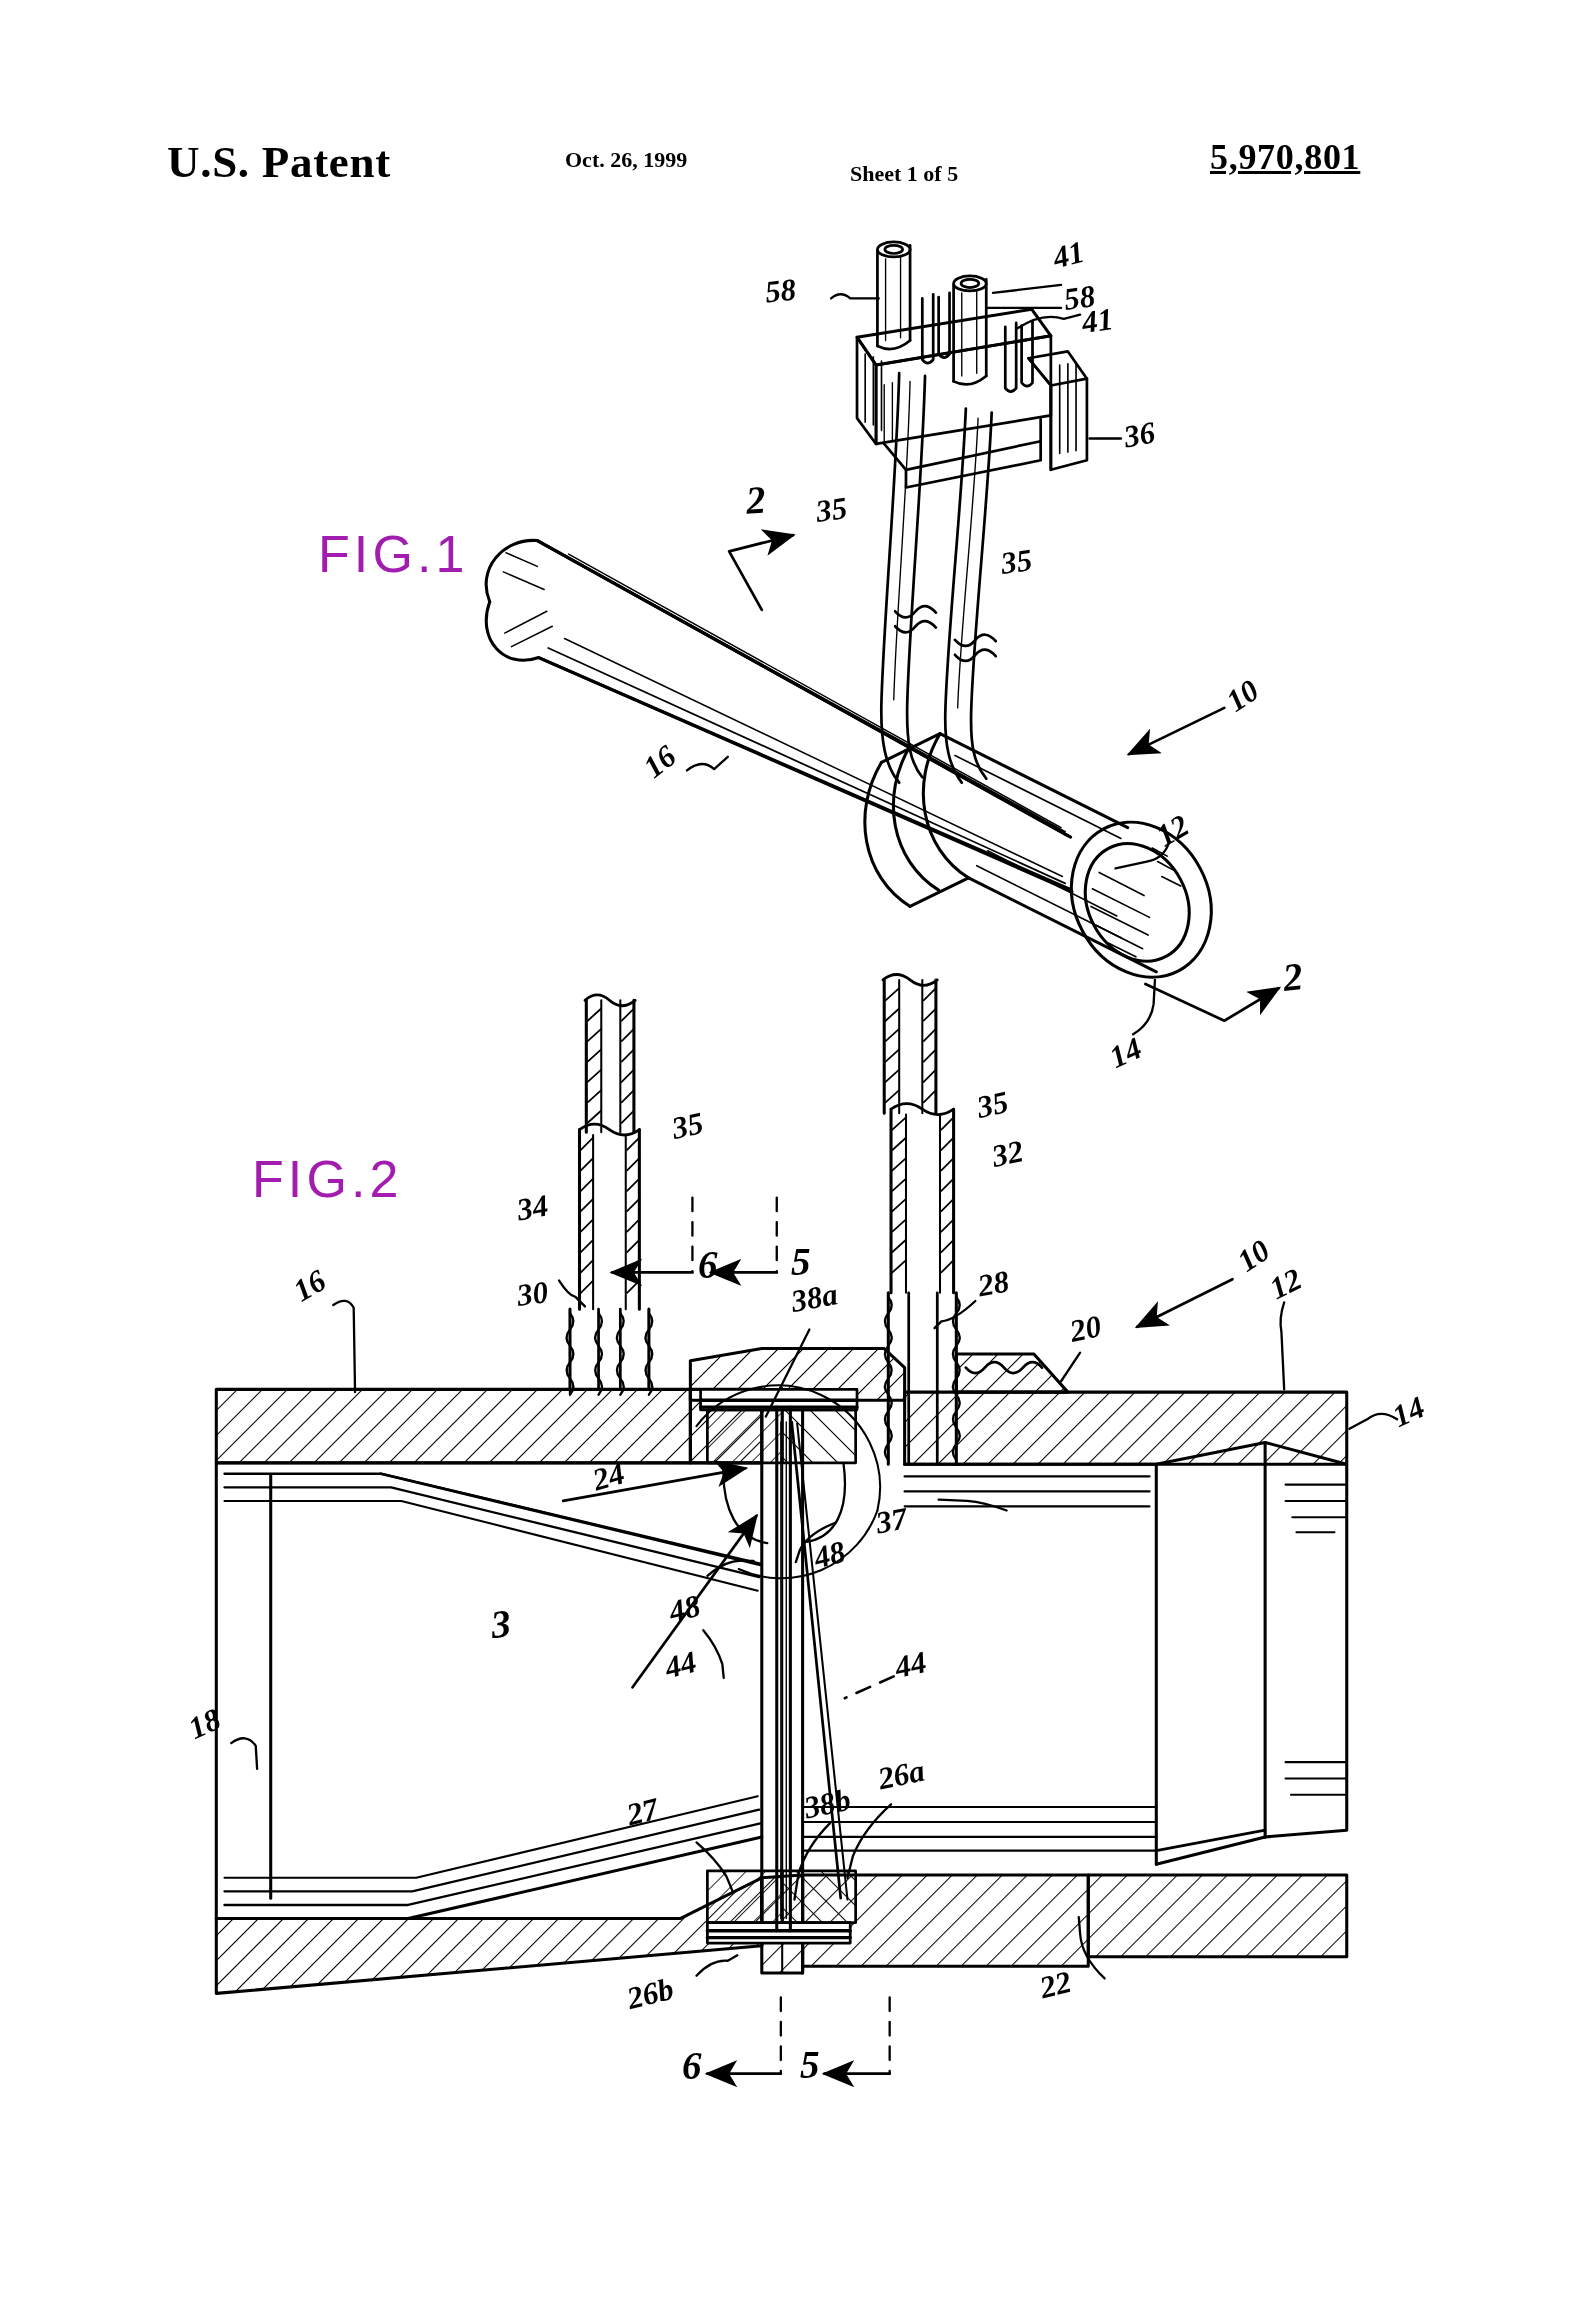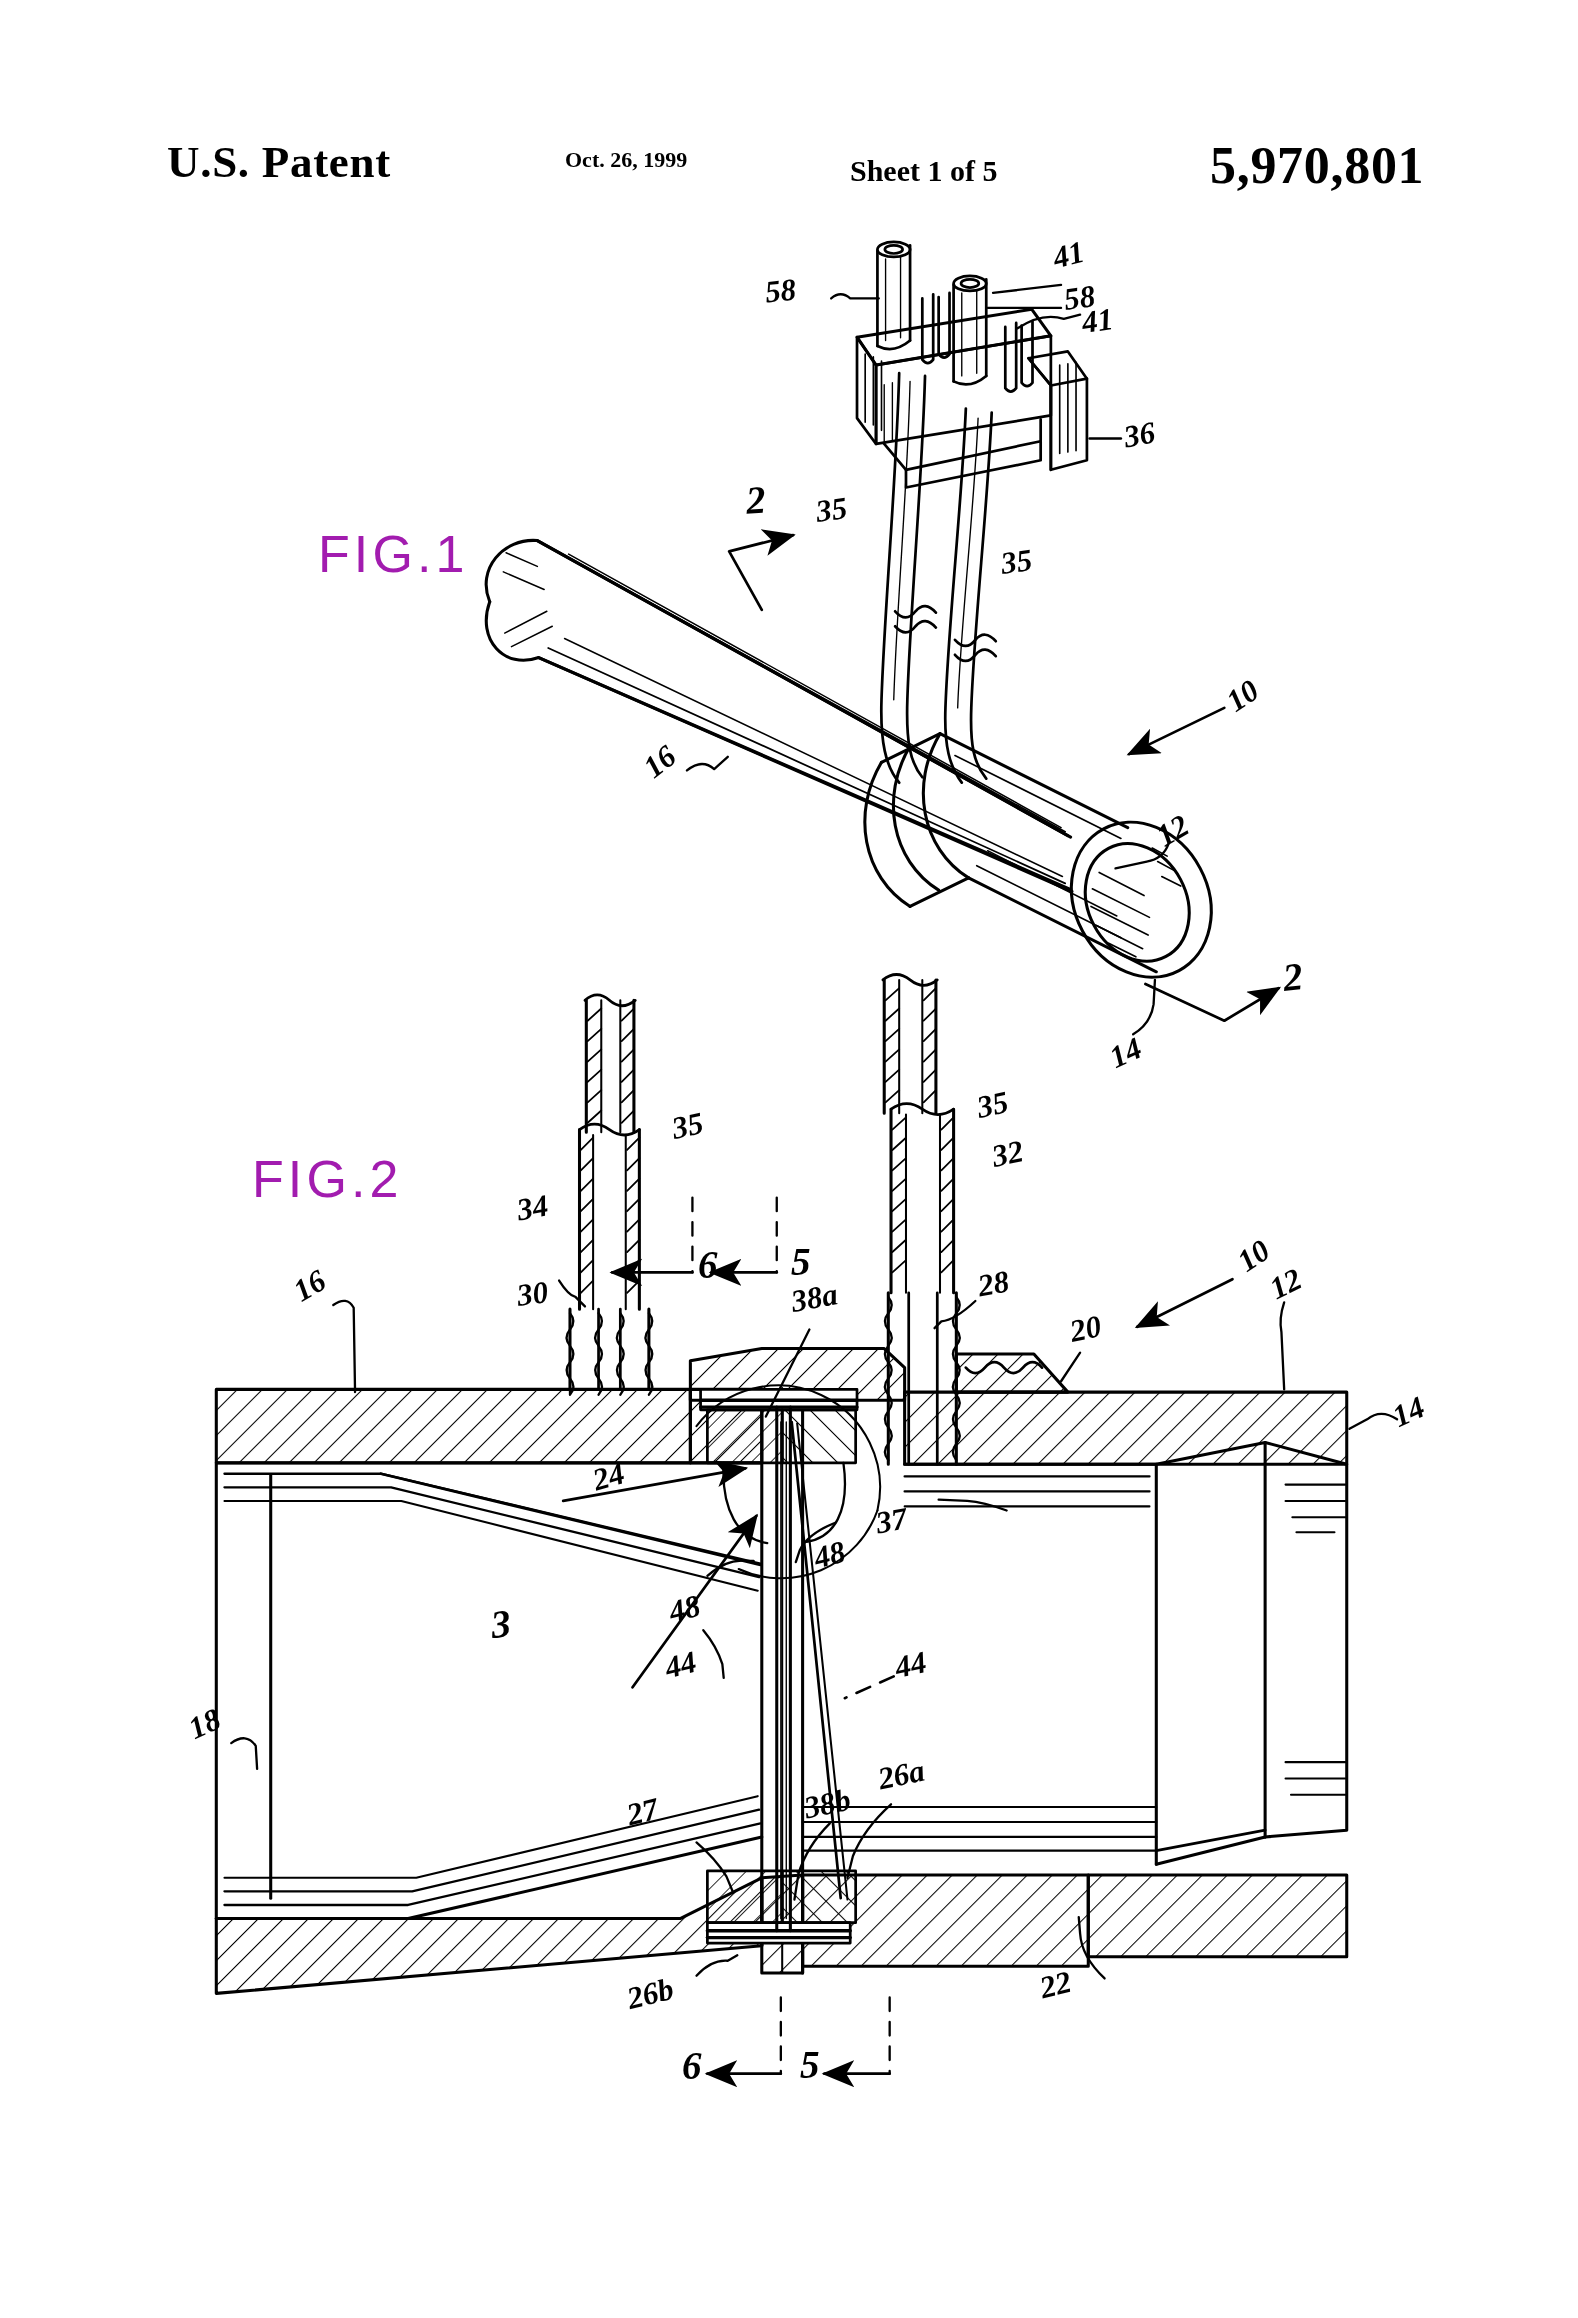--- a/index.html
+++ b/index.html
@@ -4,22 +4,22 @@
 <style>
   html,body{margin:0;padding:0;background:#ffffff;}
   body{width:1578px;height:2319px;position:relative;overflow:hidden;
        font-family:"Liberation Serif",serif;color:#000;}
 
   
   #hdr{position:absolute;left:0;top:136px;width:1578px;height:61px;}
   #hdr .cell{position:absolute;white-space:nowrap;font-weight:bold;color:#000;}
   #hdr-title{left:167px;top:0;font-size:45px;letter-spacing:0.7px;text-align:center;}
   #hdr-date {left:565px;top:11px;font-size:22px;}
-  #hdr-sheet{left:850px;top:18px;font-size:30px;}
-  #hdr-num  {left:1210px;top:0;font-size:52px;letter-spacing:0.7px;}
+  #hdr-sheet{left:850px;top:25px;font-size:22px;}
+  #hdr-num  {left:1210px;top:0;font-size:36px;letter-spacing:0.7px;text-decoration:underline;}
 
   
   #art{position:absolute;left:0;top:0;width:1578px;height:2319px;}
   #art svg{position:absolute;left:0;top:0;}
 
   
   .figcap{position:absolute;font-family:"Liberation Sans",sans-serif;
           font-size:52px;letter-spacing:4.1px;color:#a21caf;
           white-space:nowrap;}
   #fig1cap{left:318px;top:524px;}

